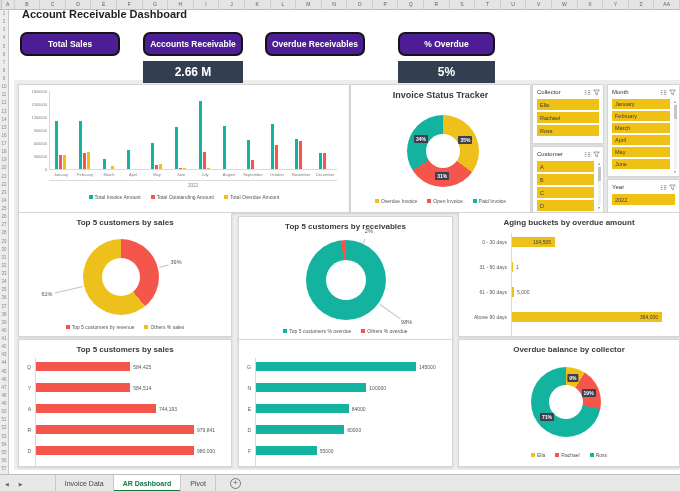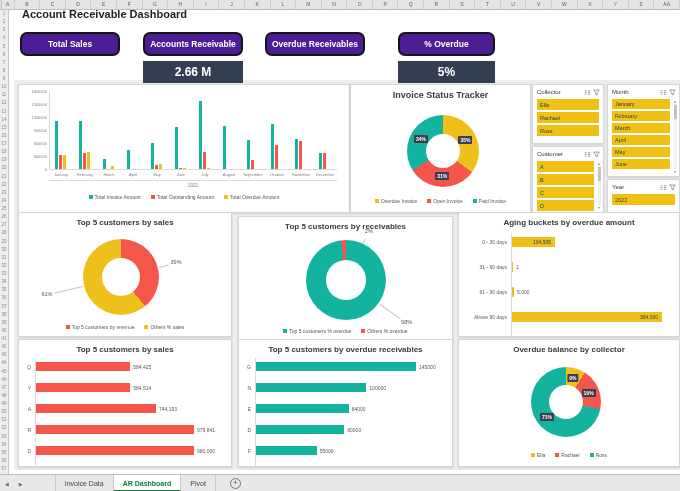--- a/index.html
+++ b/index.html
@@ -427,21 +427,20 @@
     <div class="bar" style="left: 17px; top: 64px; width: 119.982px; height: 9px; background: rgb(244, 86, 76);"></div>
     <div class="vlab" style="left: 139.982px; top: 65.5px;">744,193</div>
     <div class="catlab" style="left: 2px; top: 86.5px; width: 10px;">R</div>
     <div class="bar" style="left: 17px; top: 85px; width: 157.974px; height: 9px; background: rgb(244, 86, 76);"></div>
     <div class="vlab" style="left: 177.974px; top: 86.5px;">979,841</div>
     <div class="catlab" style="left: 2px; top: 107.5px; width: 10px;">D</div>
     <div class="bar" style="left: 17px; top: 106px; width: 158px; height: 9px; background: rgb(244, 86, 76);"></div>
     <div class="vlab" style="left: 178px; top: 107.5px;">980,000</div>
   </div>
 <div class="panel" id="pnl-b2">
-    <div class="ptitle">Top 5 customers by overdue receivables</div>
     <div class="axis-y" style="left: 16px; top: 18px; height: 109px;"></div>
     <div class="catlab" style="left: 2px; top: 23.5px; width: 10px;">G</div>
     <div class="bar" style="left: 17px; top: 22px; width: 160px; height: 9px; background: rgb(19, 179, 160);"></div>
     <div class="vlab" style="left: 180px; top: 23.5px;">145000</div>
     <div class="catlab" style="left: 2px; top: 44.5px; width: 10px;">N</div>
     <div class="bar" style="left: 17px; top: 43px; width: 110.345px; height: 9px; background: rgb(19, 179, 160);"></div>
     <div class="vlab" style="left: 130.345px; top: 44.5px;">100000</div>
     <div class="catlab" style="left: 2px; top: 65.5px; width: 10px;">E</div>
     <div class="bar" style="left: 17px; top: 64px; width: 92.6897px; height: 9px; background: rgb(19, 179, 160);"></div>
     <div class="vlab" style="left: 112.69px; top: 65.5px;">84000</div>

